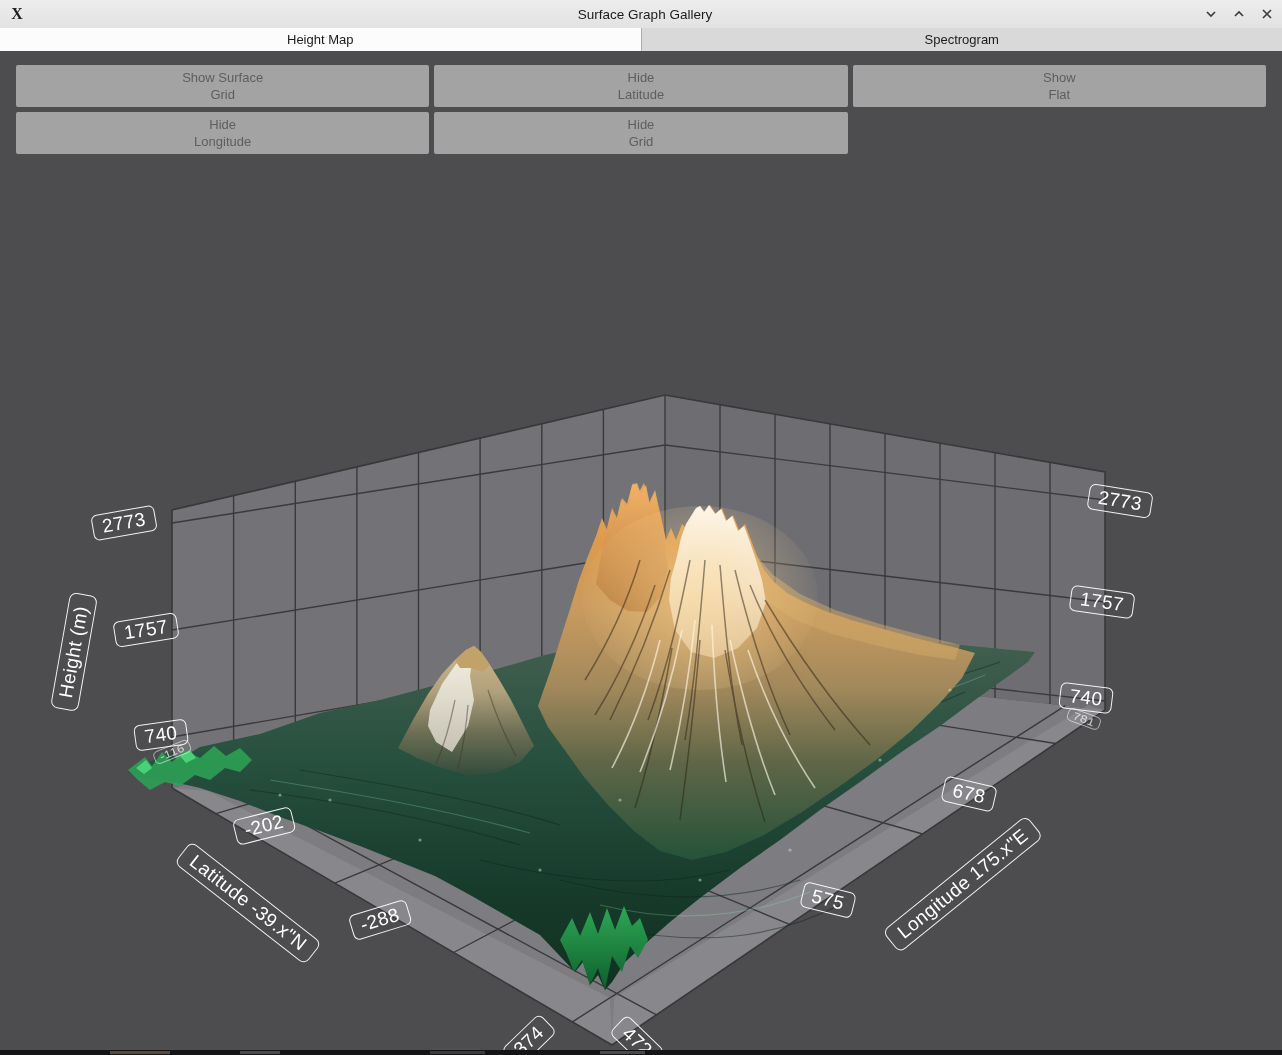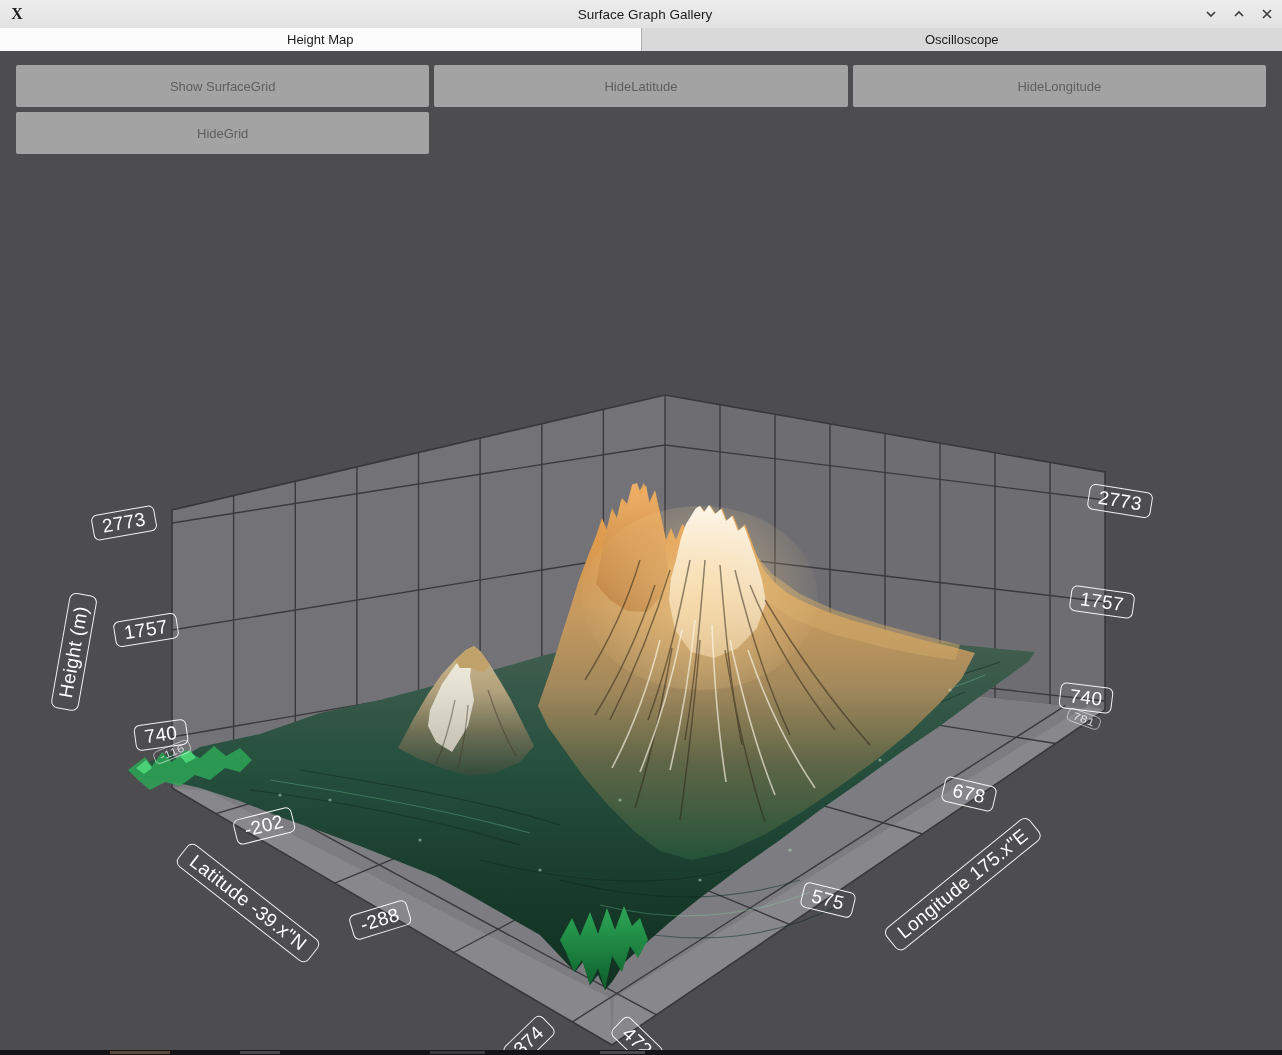--- a/index.html
+++ b/index.html
@@ -41,21 +41,21 @@
   .content{position:absolute;left:0;top:51px;width:100%;height:999px;background:#4d4d50;}
   .btn-grid{
     position:absolute;left:16px;top:65px;width:1250px;
     display:grid;grid-template-columns:1fr 1fr 1fr;grid-auto-rows:42px;
     column-gap:5px;row-gap:5px;
   }
   .tool-btn{
     background:#a3a3a3;border:none;border-radius:2px;
     color:#5e5e5e;font-size:13px;line-height:17px;
     font-family:"Liberation Sans",sans-serif;cursor:pointer;
-    display:flex;flex-direction:row;align-items:center;justify-content:center;
+    display:flex;flex-direction:column;align-items:center;justify-content:center;
   }
   .tool-btn span{display:block;}
   
   .plot-svg{position:absolute;left:0;top:51px;}
   .tick{
     position:absolute;transform:translate(-50%,-50%) rotate(var(--r,0deg)) scale(var(--sx,1),var(--sy,1));
     border:1.6px solid rgba(255,255,255,.92);border-radius:6px;
     padding:1px 9px;color:#fff;font-size:19px;letter-spacing:.4px;
     white-space:nowrap;opacity:var(--o,1);
   }
@@ -93,33 +93,37 @@
       <div class="win-btn">
         <svg width="14" height="14" viewBox="0 0 14 14">
             <path d="M3,3 L11,11 M11,3 L3,11" stroke="#3a3a3a" stroke-width="1.6"></path>
           </svg>
       </div>
     </div>
   </div>
 
   <div class="tabbar">
     <div class="tab active">Height Map</div>
-    <div class="tab">Oscilloscope</div>
+    <div class="tab">Spectrogram</div>
   </div>
 
   <div class="content"></div>
 
   <div class="btn-grid">
     <button class="tool-btn">
       <span>Show Surface</span>
       <span>Grid</span>
     </button>
     <button class="tool-btn">
       <span>Hide</span>
       <span>Latitude</span>
+    </button>
+    <button class="tool-btn">
+      <span>Show</span>
+      <span>Flat</span>
     </button>
     <button class="tool-btn">
       <span>Hide</span>
       <span>Longitude</span>
     </button>
     <button class="tool-btn">
       <span>Hide</span>
       <span>Grid</span>
     </button>
   </div>

